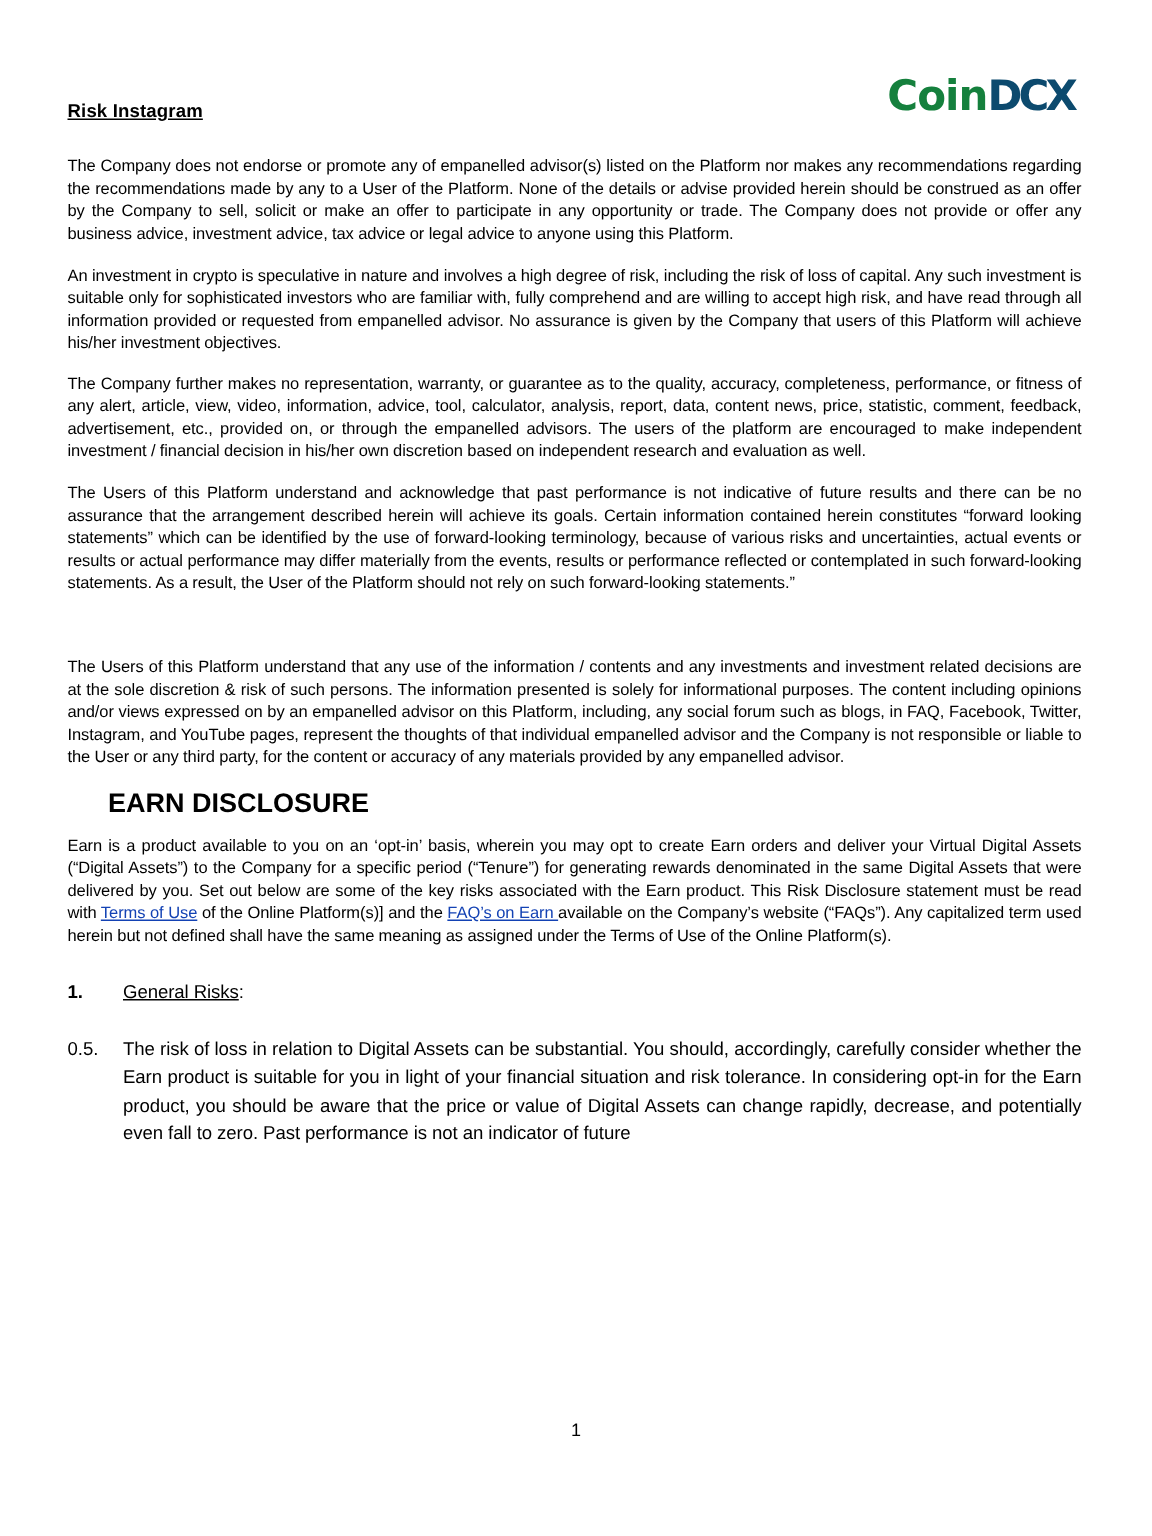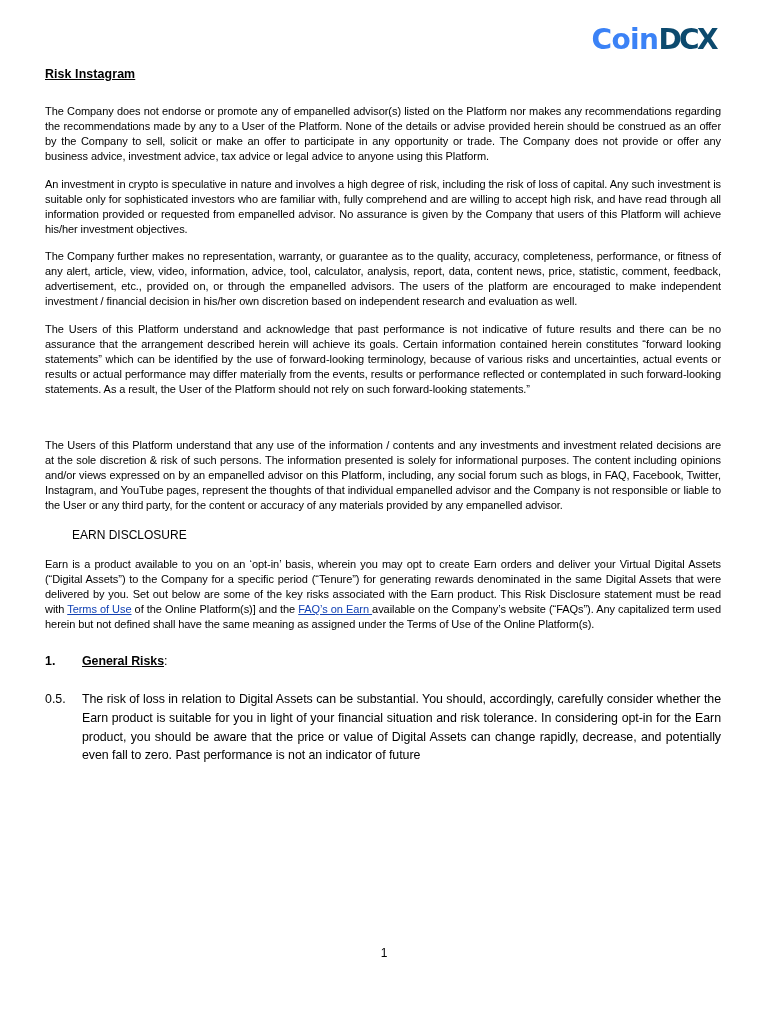--- a/index.html
+++ b/index.html
@@ -33,21 +33,22 @@
     display: flex;
     align-items: baseline;
     line-height: 1;
     user-select: none;
   }
   .logo-coin {
     font-family: "DejaVu Sans", sans-serif;
     font-weight: bold;
     font-size: 28px;
     letter-spacing: -0.6px;
-    color: #3b82f6;
+    color: #15803d;
+    margin-top: 24px;
   }
   .logo-dcx {
     font-family: "DejaVu Sans", sans-serif;
     font-weight: bold;
     font-size: 28px;
     letter-spacing: -2.6px;
     color: #0c4a6e;
     margin-left: 0px;
   }
 
@@ -77,22 +78,22 @@
     letter-spacing: -0.05px;
     word-spacing: -0.1px;
   }
   p.para:last-child { margin-bottom: 0; }
 
   .spacer-line {
     height: 29px;
   }
 
   .section-head {
-    font-size: 12px;
-    font-weight: normal;
+    font-size: 18px;
+    font-weight: bold;
     margin: 0 0 12.5px 0;
     line-height: 18.6px;
     padding-left: 27px;
   }
 
   
   .num-row {
     display: flex;
     align-items: flex-start;
     font-size: 12.4px;
@@ -106,21 +107,21 @@
   .num-row .num.bold { font-weight: bold; }
   .num-row .body {
     flex: 1 1 auto;
     text-align: justify;
     text-justify: inter-word;
     letter-spacing: -0.05px;
   }
   .num-row .body.nojust { text-align: left; }
 
   .u-bold-underline {
-    font-weight: bold;
+    font-weight: normal;
     text-decoration: underline;
     text-align: center;
   }
   .b { font-weight: normal; }
 
   a.doclink {
     color: #1342b4;
   }
 
   .heading-gap { margin-top: 20px; }

